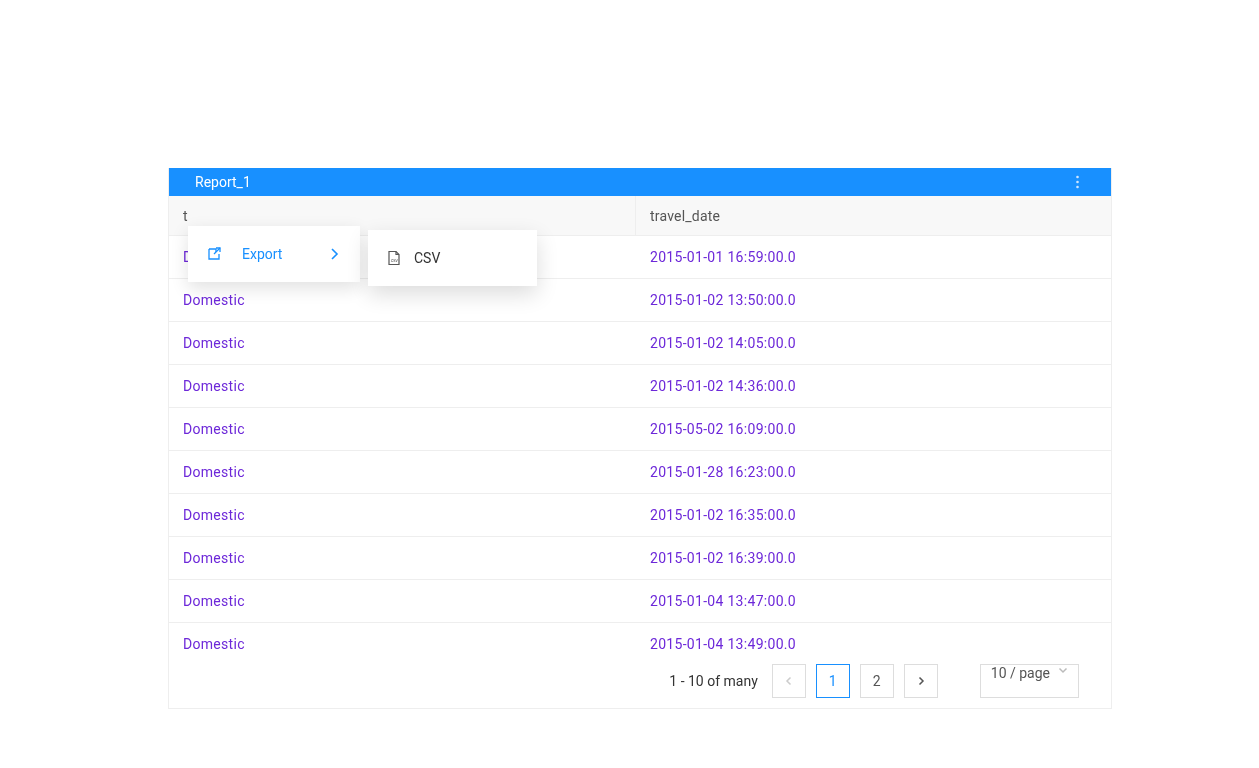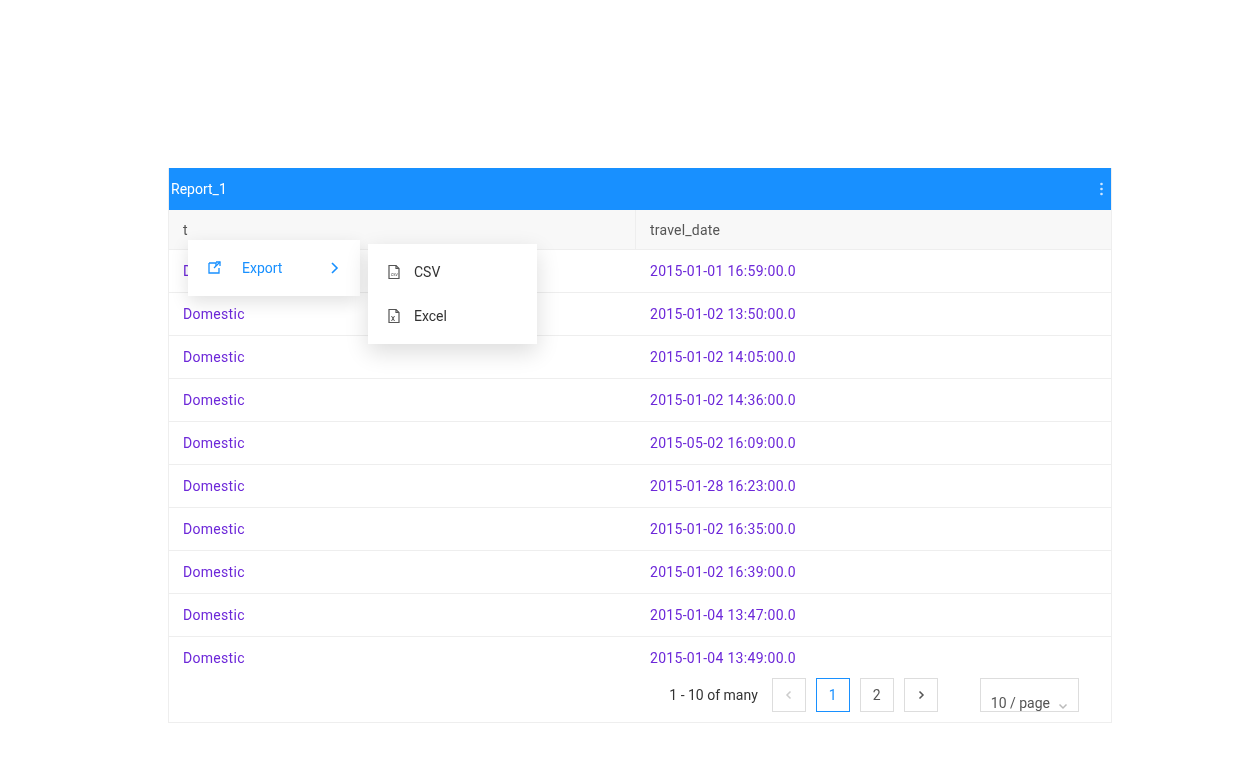--- a/index.html
+++ b/index.html
@@ -1,19 +1,19 @@
 <!DOCTYPE html>
 <html><head>
 <meta charset="utf-8">
 <style>
   * { box-sizing: border-box; }
   html, body { margin: 0; padding: 0; font-family: -apple-system, BlinkMacSystemFont, "Segoe UI", Roboto, "Helvetica Neue", Arial, sans-serif; font-size: 14px; color: #333; background: #fff; }
   .viewport { width: 1259px; height: 768px; position: relative; background: #fff; overflow: hidden; }
   .panel { position: absolute; left: 168px; top: 168px; width: 944px; background: #fff; border: 1px solid #eee; border-top: none; }
-  .panel-header { height: 42px; background: #1890ff; color: #fff; display: flex; align-items: center; justify-content: space-between; padding: 0 2px; }
+  .panel-header { height: 28px; background: #1890ff; color: #fff; display: flex; align-items: center; justify-content: space-between; padding: 0 26px; }
   .panel-title { font-size: 14px; }
   .more-dots { width: 16px; height: 16px; display: flex; align-items: center; justify-content: center; cursor: pointer; }
   .more-dots svg { width: 3px; height: 14px; }
   .table-wrap { position: relative; }
   .thead { display: flex; background: #f8f8f8; border-bottom: 1px solid #eee; height: 40px; align-items: center; }
   .th { padding: 0 14px; color: #555; font-size: 14px; letter-spacing: 0.2px; }
   .th.col1 { width: 467px; border-right: 1px solid #eee; height: 100%; display: flex; align-items: center; }
   .th.col2 { width: 467px; }
   .tbody { height: 418px; overflow-y: scroll; }
   .tbody::-webkit-scrollbar { width: 14px; }
@@ -22,21 +22,21 @@
   .tbody::-webkit-scrollbar-button { display: block; height: 14px; background: #f1f1f1; }
   .trow { display: flex; height: 43px; align-items: center; border-bottom: 1px solid #eee; }
   .td { padding: 0 14px; font-size: 14px; color: #6d28d9; letter-spacing: 0.3px; }
   .td.col1 { width: 467px; }
   .td.col2 { width: 467px; }
   .pagination { display: flex; justify-content: flex-end; align-items: center; padding: 10px 32px 10px 10px; gap: 10px; font-size: 14px; }
   .page-info { color: #333; margin-right: 4px; }
   .page-btn { width: 34px; height: 34px; border: 1px solid #ddd; background: #fff; display: flex; align-items: center; justify-content: center; cursor: pointer; color: #555; font-size: 14px; }
   .page-btn.active { border-color: #1890ff; color: #1890ff; }
   .page-btn.disabled { color: #ccc; cursor: default; }
-  .page-size { height: 34px; border: 1px solid #ddd; background: #fff; display: flex; align-items: flex-end; padding: 0 10px; gap: 8px; cursor: pointer; color: #555; margin-left: 32px; }
+  .page-size { height: 34px; border: 1px solid #ddd; background: #fff; display: flex; align-items: flex-start; padding: 0 10px; gap: 8px; cursor: pointer; color: #555; margin-left: 32px; }
   .chev { width: 10px; height: 10px; }
   
   .export-menu { position: absolute; left: 19px; top: 30px; width: 172px; background: #fff; box-shadow: 0 6px 18px rgba(0,0,0,0.12); z-index: 20; padding: 6px 0; }
   .export-menu .menu-item { display: flex; align-items: center; justify-content: space-between; padding: 14px 18px; color: #1890ff; cursor: pointer; }
   .export-menu .menu-item .mi-left { display: flex; align-items: center; gap: 20px; }
   .export-submenu { position: absolute; left: 199px; top: 34px; width: 169px; background: #fff; box-shadow: 0 8px 22px rgba(0,0,0,0.14); z-index: 21; padding: 6px 0; }
   .export-submenu .sm-item { display: flex; align-items: center; gap: 12px; padding: 14px 18px; color: #333; cursor: pointer; }
   .icon { width: 16px; height: 16px; display: inline-flex; align-items: center; justify-content: center; flex-shrink: 0; }
   .icon svg { width: 16px; height: 16px; }
 </style>
@@ -129,31 +129,20 @@
         <div class="sm-item">
           <span class="icon">
             <svg viewBox="0 0 16 16" fill="none" stroke="#555" stroke-width="1.2">
               <path d="M3 1.5 H10 L13 4.5 V14.5 H3 Z"></path>
               <path d="M10 1.5 V4.5 H13"></path>
               <text x="5" y="12" font-size="4.5" fill="#555" stroke="none" font-family="Arial">csv</text>
             </svg>
           </span>
           <span>CSV</span>
         </div>
-        <div class="sm-item">
-          <span class="icon">
-            <svg viewBox="0 0 16 16" fill="none" stroke="#555" stroke-width="1.2">
-              <path d="M3 1.5 H10 L13 4.5 V14.5 H3 Z"></path>
-              <path d="M10 1.5 V4.5 H13"></path>
-              <path d="M5.5 8 L8.5 13" stroke-width="1"></path>
-              <path d="M8.5 8 L5.5 13" stroke-width="1"></path>
-            </svg>
-          </span>
-          <span>Excel</span>
-        </div>
       </div>
     </div>
 
     <div class="pagination">
       <span class="page-info">1 - 10 of many</span>
       <div class="page-btn disabled">
         <svg class="chev" viewBox="0 0 10 10" fill="none" stroke="#ccc" stroke-width="1.5">
             <path d="M6.5 1.5 L3 5 L6.5 8.5"></path>
           </svg>
       </div>

